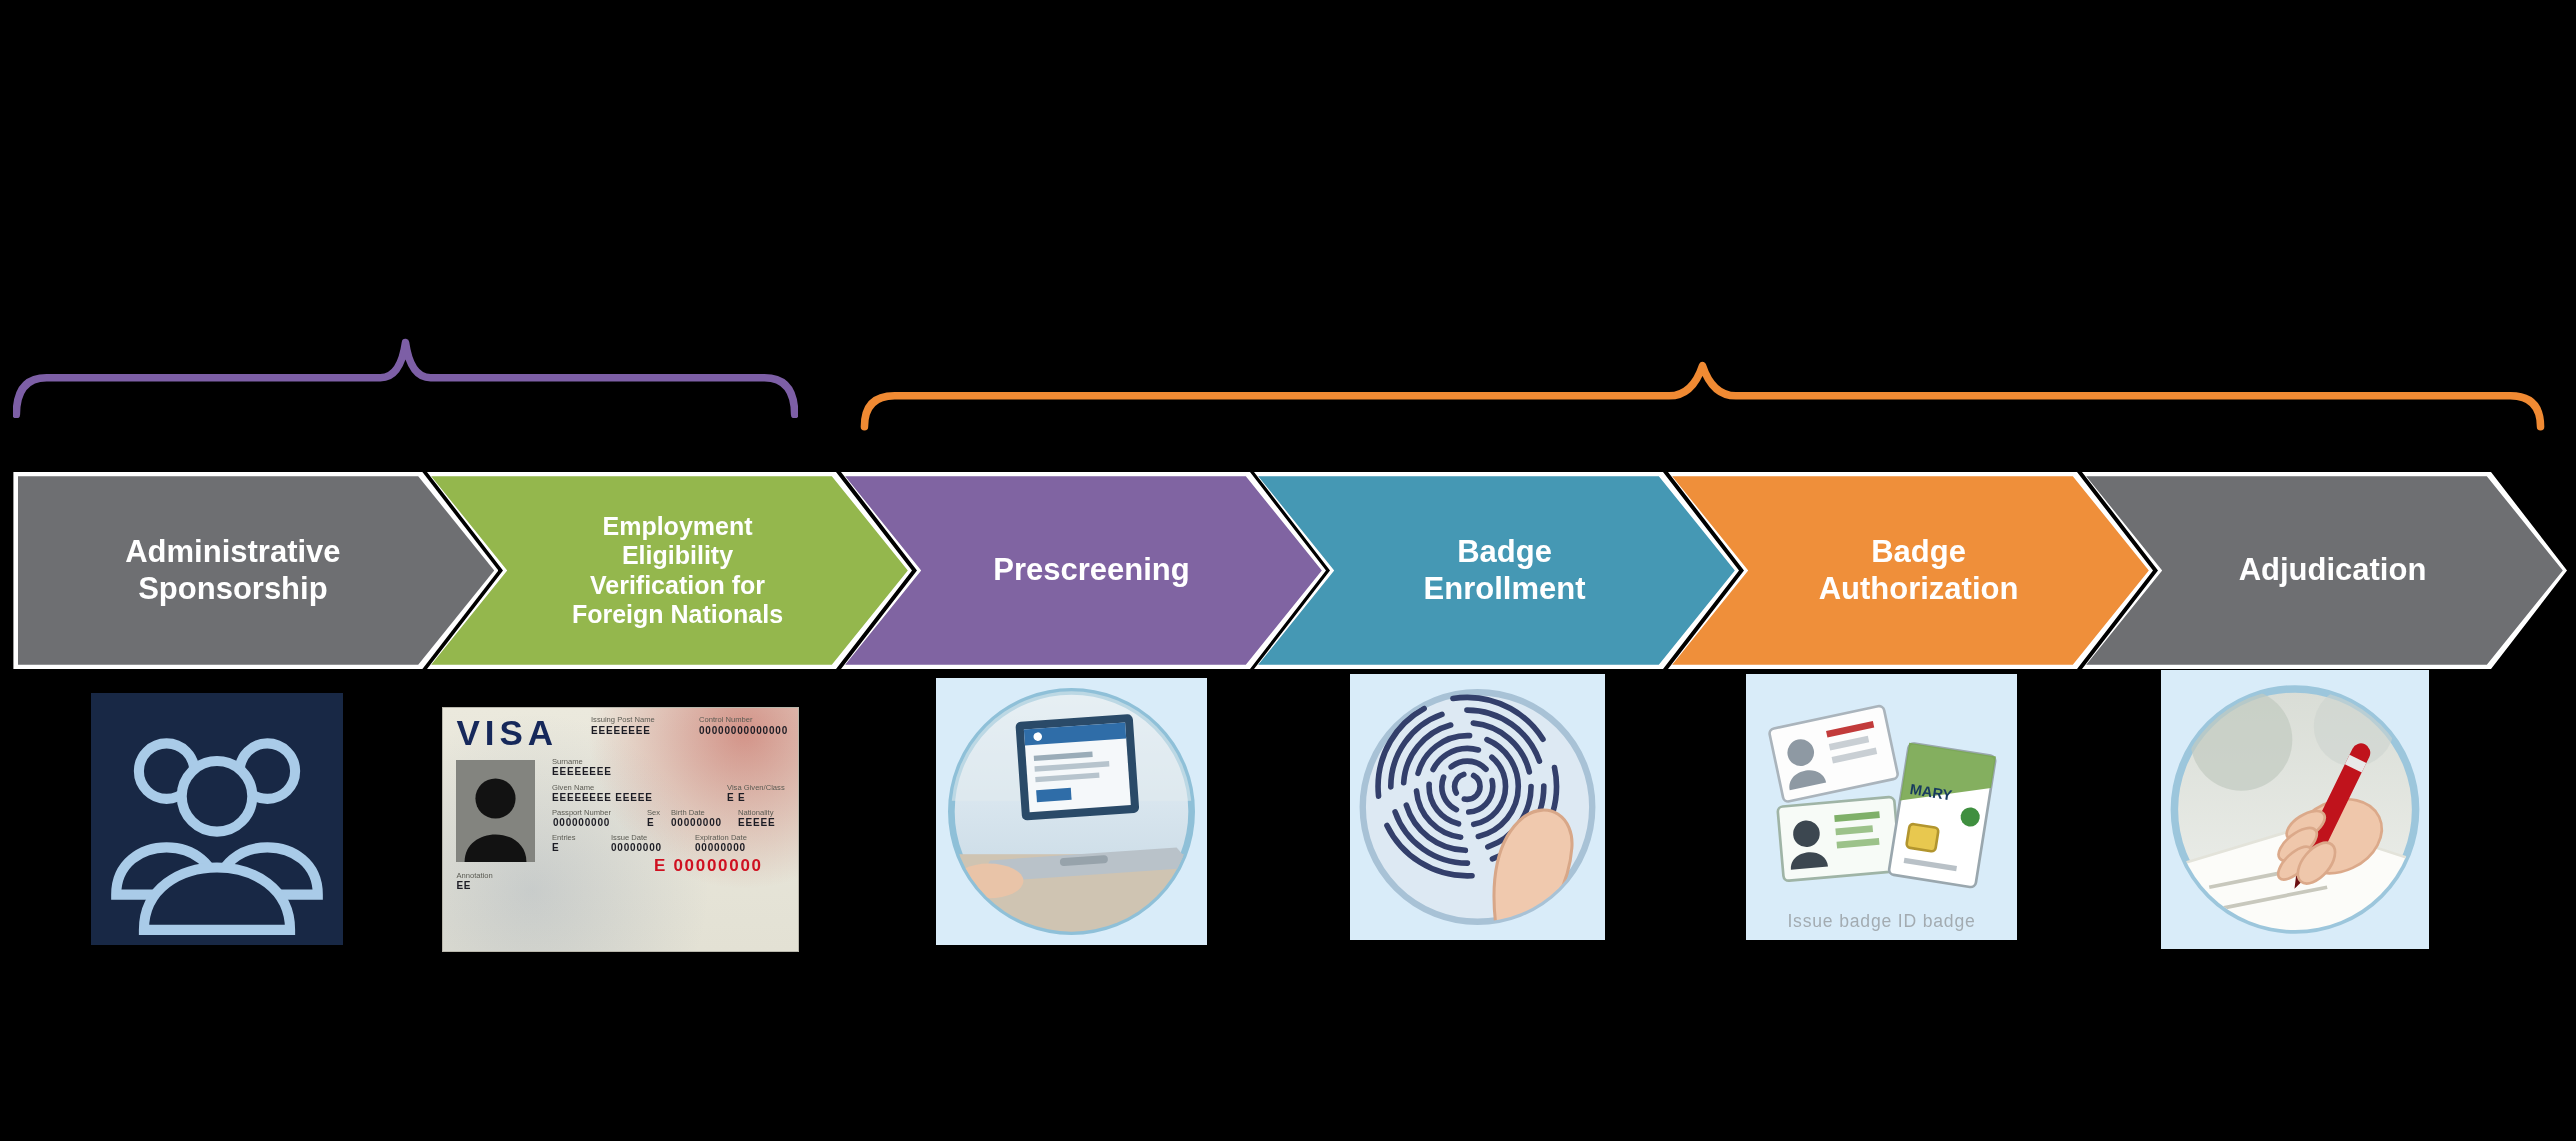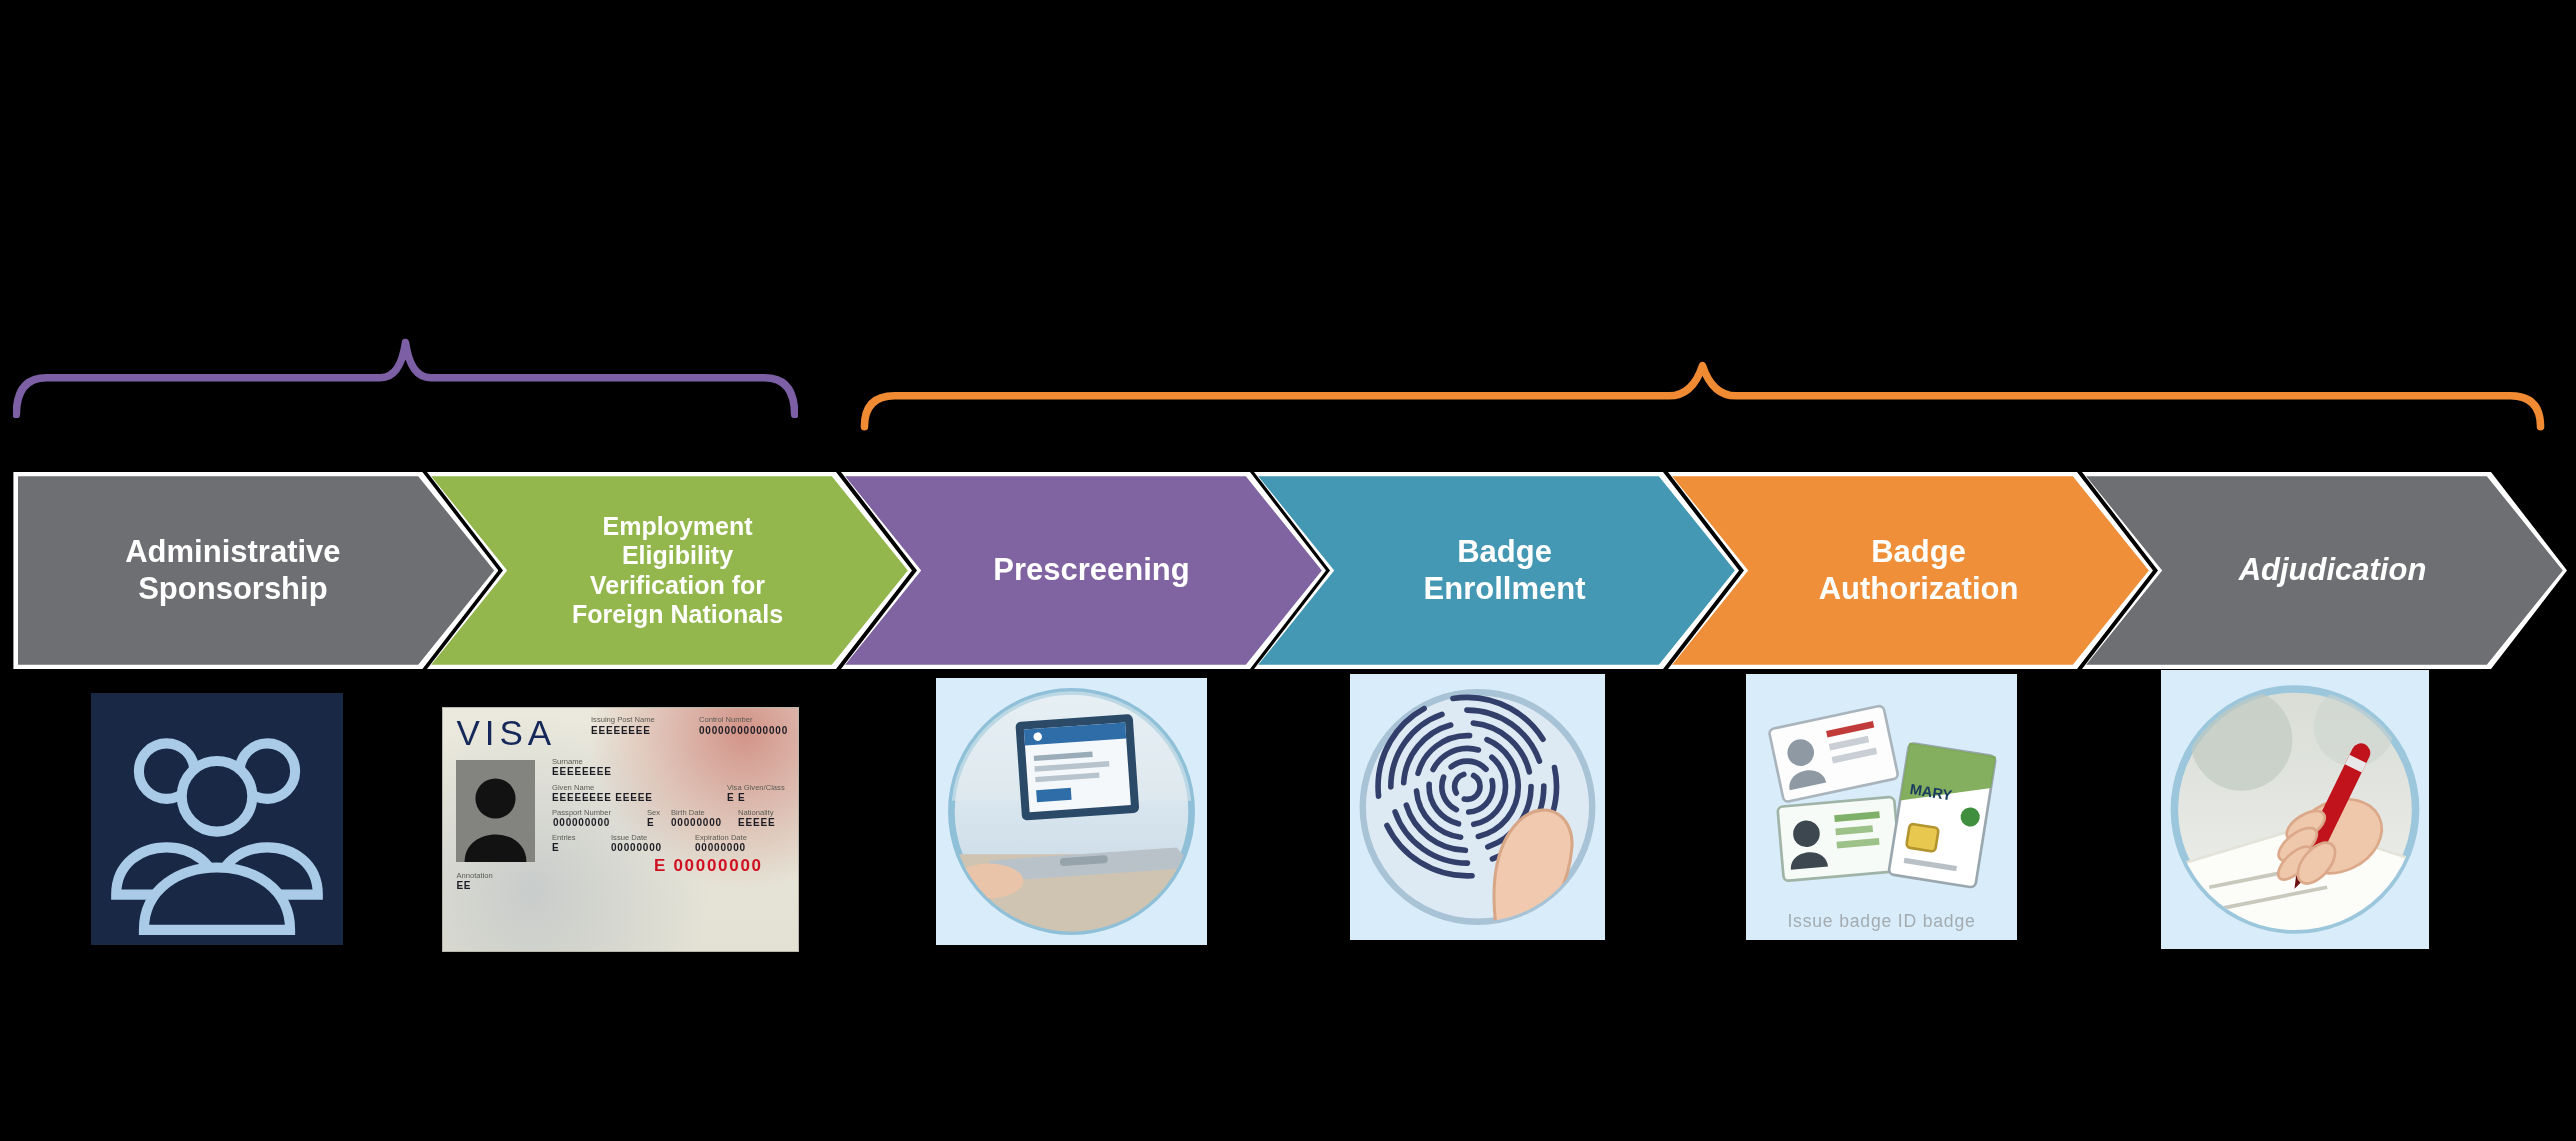--- a/index.html
+++ b/index.html
@@ -32,21 +32,21 @@
   
   .people-box{left:91px;top:693px;width:252px;height:252px;background:#182845;}
 
   
   .visa-card{left:442px;top:707px;width:357px;height:245px;
     background:
       radial-gradient(circle at 85% 10%, rgba(185,55,45,.48), rgba(185,55,45,0) 42%),
       radial-gradient(circle at 25% 75%, rgba(70,100,150,.18), rgba(70,100,150,0) 55%),
       linear-gradient(#ebe9dd,#e3e1d4);
     border:0.8px solid #b9b7ac;box-sizing:border-box;overflow:hidden;}
-  .visa-brand{position:absolute;left:13.4px;top:5px;font-size:35px;font-weight:normal;
+  .visa-brand{position:absolute;left:13.4px;top:5px;font-size:35px;font-weight:bold;
               color:#16285a;letter-spacing:5px;}
   .vf{position:absolute;line-height:1.1;}
   .vfl{display:block;font-size:7.6px;color:#5a5a52;}
   .vfv{display:block;font-size:10px;color:#1c1c24;font-weight:bold;letter-spacing:0.8px;}
   .visa-photo{position:absolute;left:13.4px;top:52px;width:79px;height:102px;background:#83847f;}
   .visa-red{position:absolute;left:211px;top:148px;font-size:17px;font-weight:bold;
             color:#cf1020;letter-spacing:1.7px;}
   .visa-mrz{position:absolute;left:0;bottom:0;width:100%;box-sizing:border-box;
             background:#fcfcf8;padding:4.2px 8.4px 5px 8.4px;border-top:0.8px solid #cfcdc2;}
   .visa-mrz div{font-family:"DejaVu Sans Mono",monospace;font-size:11.7px;color:#16161c;
@@ -108,21 +108,21 @@
   </div>
 
   <div class="chev s4" style="left:1668px;">
     <div class="shell clip-next"></div>
     <div class="fill clip-next"></div>
     <div class="lbl">
       <span class="narrow">Badge Authorization</span>
     </div>
   </div>
 
-  <div class="chev s5" style="left:2082px;font-style:italic;">
+  <div class="chev s5" style="left:2082px;">
     <div class="shell clip-next"></div>
     <div class="fill clip-next"></div>
     <div class="lbl">
       <span>Adjudication</span>
     </div>
   </div>
 
   <div class="tile people-box">
     <svg viewBox="0 0 100 100">
       <g stroke="#a9cbe8" stroke-width="4" fill="#182845" stroke-linecap="round">

